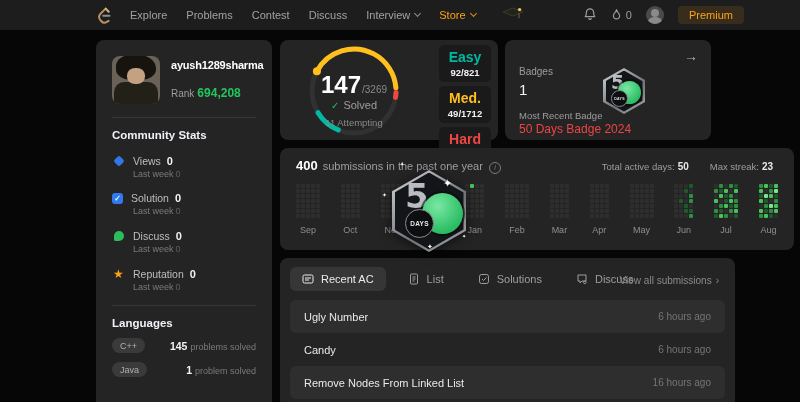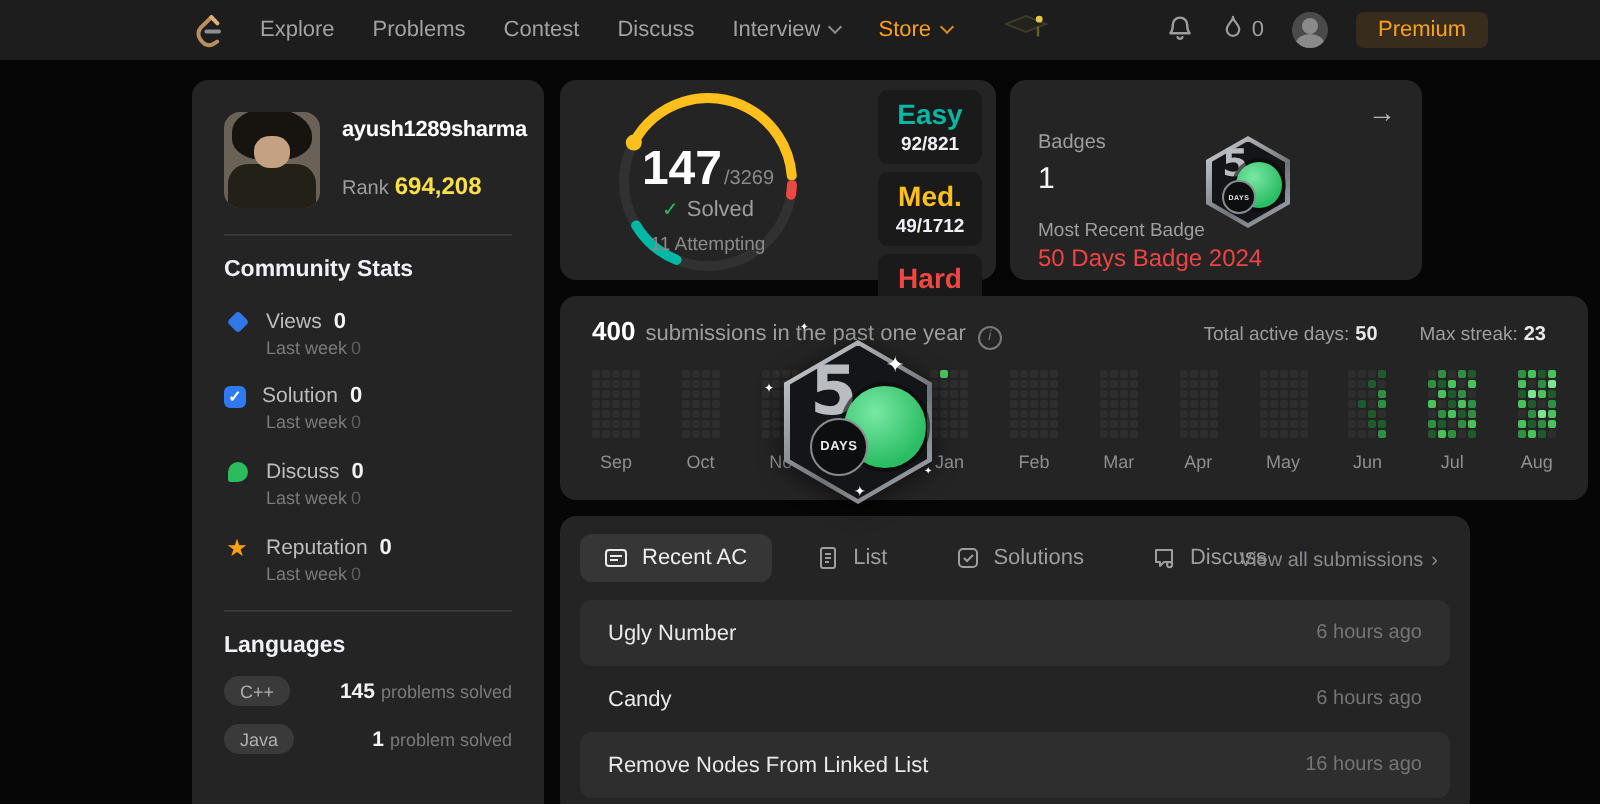--- a/index.html
+++ b/index.html
@@ -32,21 +32,21 @@
   #sidebar-card{left:96px;top:40px;width:176px;height:380px;padding:16px;}
   .profile-top{display:flex;gap:11px;}
   .avatar-lg{width:48px;height:48px;border-radius:8px;flex-shrink:0;background:#6b6257;position:relative;overflow:hidden;}
   .avatar-lg .hair{position:absolute;left:4px;top:-2px;width:40px;height:26px;background:#17140f;border-radius:46% 54% 40% 40%;}
   .avatar-lg .face{position:absolute;left:15px;top:12px;width:18px;height:16px;background:#c4a183;border-radius:45%;}
   .avatar-lg .body{position:absolute;left:2px;top:26px;width:44px;height:24px;background:#232018;border-radius:10px 10px 0 0;}
   .p-info{padding-top:3px;min-width:0;}
   .username{font-size:11px;font-weight:bold;color:#fff;white-space:nowrap;letter-spacing:-.2px;display:flex;align-items:center;gap:19px;}
   .user-badge{width:7px;height:7px;border-radius:50%;background:radial-gradient(circle at 35% 35%,#58d08a,#1f8f57);flex-shrink:0;}
   .rank-line{margin-top:15px;font-size:10px;color:#9e9e9e;white-space:nowrap;}
-  .rank-line b{color:#fde047;font-size:12px;margin-left:3px;}
+  .rank-line b{color:#22c55e;font-size:12px;margin-left:3px;}
   .edit-btn{display:block;width:100%;height:23px;margin-top:13px;background:rgba(44,187,93,.14);color:#2cbb5d;font-size:11px;border:none;border-radius:5px;cursor:pointer;font-family:inherit;}
   .sb-divider{border:none;border-top:1px solid rgba(255,255,255,.09);margin:13px 0 0 0;}
   .sb-h{font-size:11.5px;font-weight:bold;color:#eff1f6;margin:11px 0 0 0;}
   .stat-item{display:flex;align-items:center;margin-top:13px;font-size:10.5px;color:#bdbdbd;}
   .stat-item .s-val{color:#f2f2f2;font-weight:bold;margin-left:6px;font-size:11px;}
   .stat-sub{margin-top:2px;padding-left:21px;font-size:9px;color:#7a7a7a;}
   .stat-sub .s-subval{color:#5e5e5e;margin-left:2px;}
   .sic{width:13px;height:13px;margin-right:8px;display:inline-flex;align-items:center;justify-content:center;flex-shrink:0;}
   .sic-views::before{content:"";width:8px;height:8px;background:#3178e6;transform:rotate(45deg);border-radius:2px;}
   .sic-solution{background:#2f7af0;border-radius:3px;color:#fff;font-size:8px;font-weight:bold;width:11px;height:11px;}

